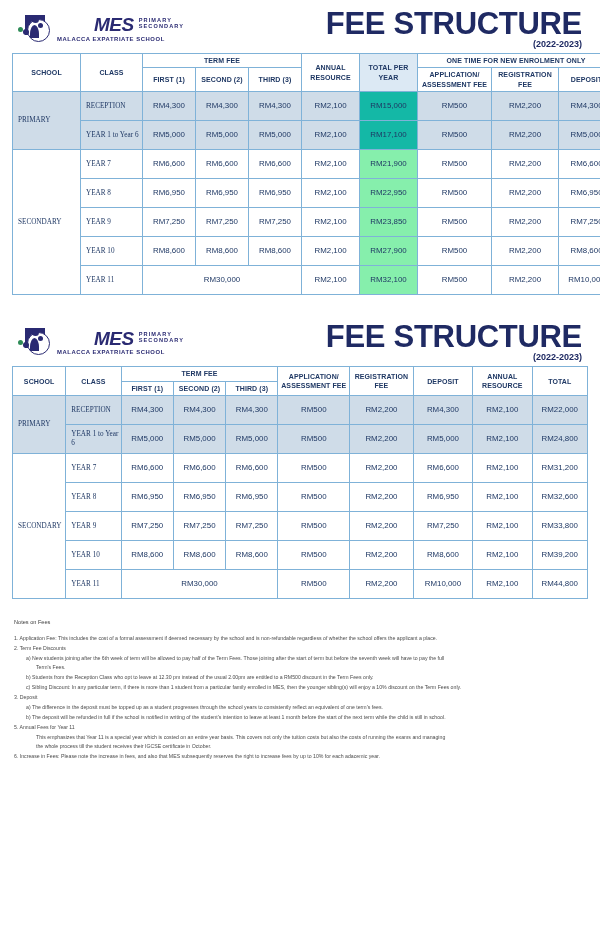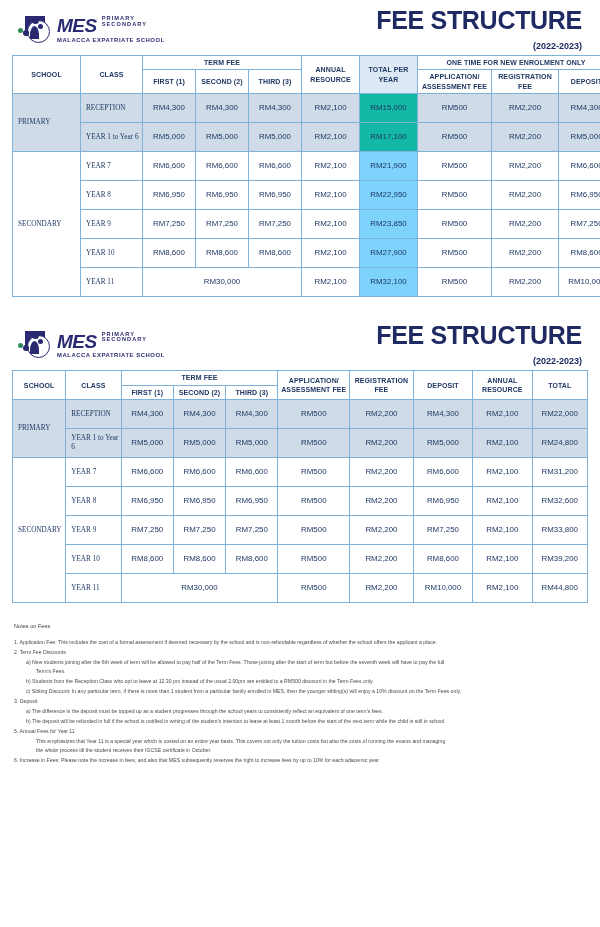--- a/index.html
+++ b/index.html
@@ -89,22 +89,23 @@
     border-radius: 50%;
     background: #2a2a72;
   }
   .brand-text {
     display: flex;
     flex-direction: column;
     justify-content: center;
   }
   .brand-row1 {
     display: flex;
-    align-items: flex-start;
+    align-items: center;
     gap: 5px;
+    margin-left: 37px;
   }
   .brand-mes {
     font-size: 19px;
     font-weight: bold;
     color: #2a2a72;
     letter-spacing: -0.5px;
     line-height: 1;
     font-style: italic;
   }
   .brand-sub {
@@ -124,31 +125,31 @@
     font-weight: bold;
     color: #2a2a72;
     letter-spacing: 0.55px;
     margin-top: 1.5px;
   }
   .title-block {
     text-align: right;
     padding-right: 4px;
   }
   .doc-title {
-    font-size: 25px;
+    font-size: 31px;
     font-weight: bold;
     color: #1f2a63;
     letter-spacing: -0.3px;
     line-height: 1;
   }
   .doc-year {
     font-size: 9px;
     font-weight: bold;
     color: #1f2a63;
-    margin-top: 8px;
+    margin-top: 0;
   }
 
   
   .tbl-wrap {
     padding: 0 12px;
     box-sizing: border-box;
   }
   table.fee {
     border-collapse: collapse;
     width: 576px;
@@ -186,21 +187,21 @@
   table.fee tbody td.schoolcell {
     font-weight: normal;
   }
   .row-primary td {
     background: #cfdce8;
   }
   .row-primary td.total-col {
     background: #14b8a6;
   }
   .total-col {
-    background: #7dd3fc;
+    background: #86efac;
   }
   thead th.total-col {
     background: #dce9f4;
   }
   .t1 col.c-school { width: 68px; }
   .t1 col.c-class  { width: 62px; }
   .t1 col.c-term   { width: 53px; }
   .t1 col.c-annual { width: 58px; }
   .t1 col.c-total  { width: 58px; }
   .t1 col.c-app    { width: 74px; }

